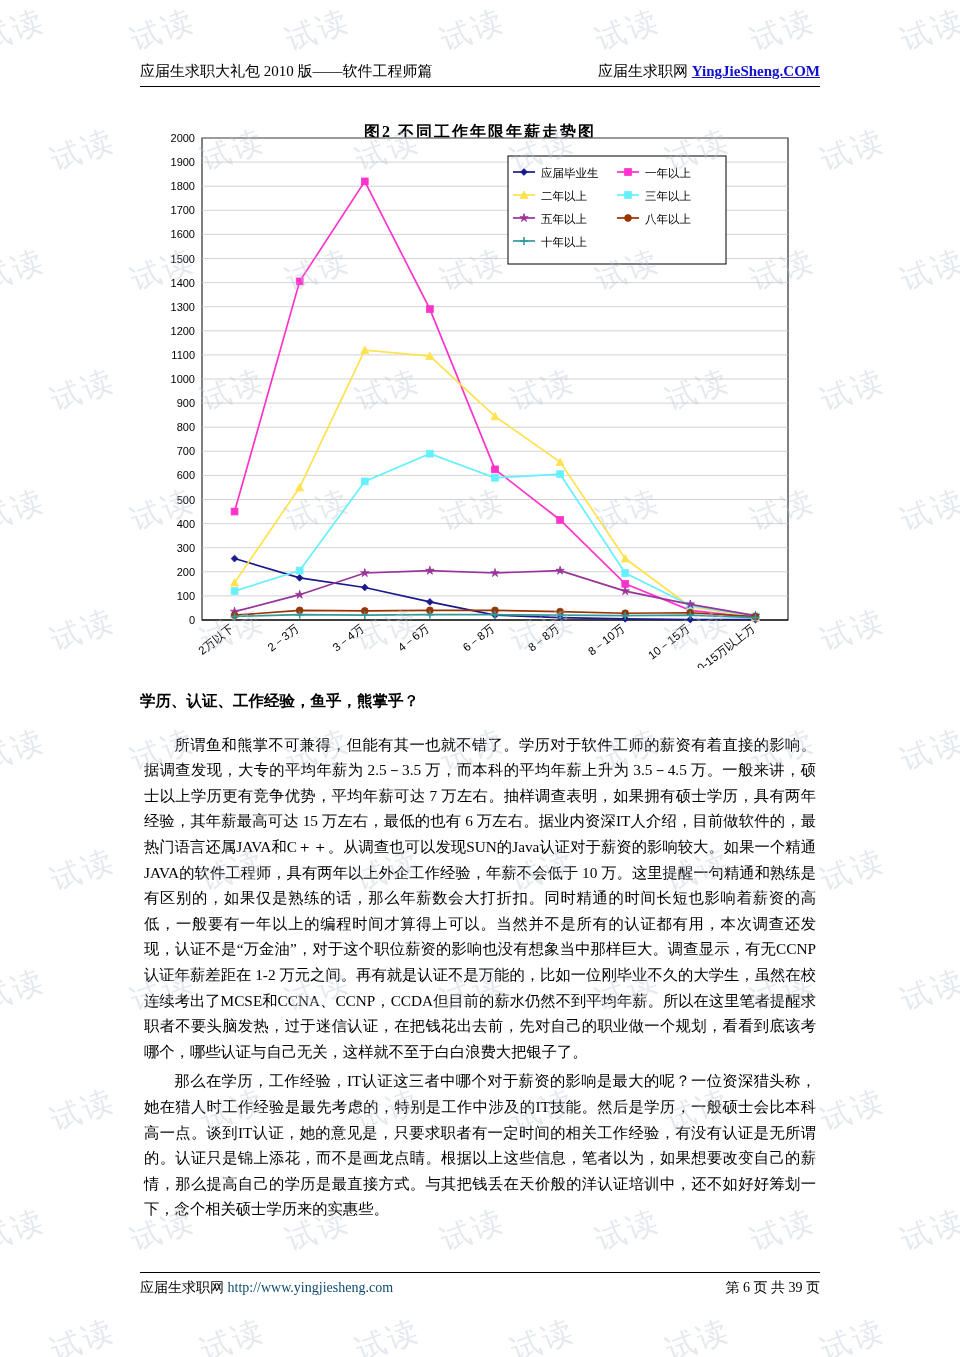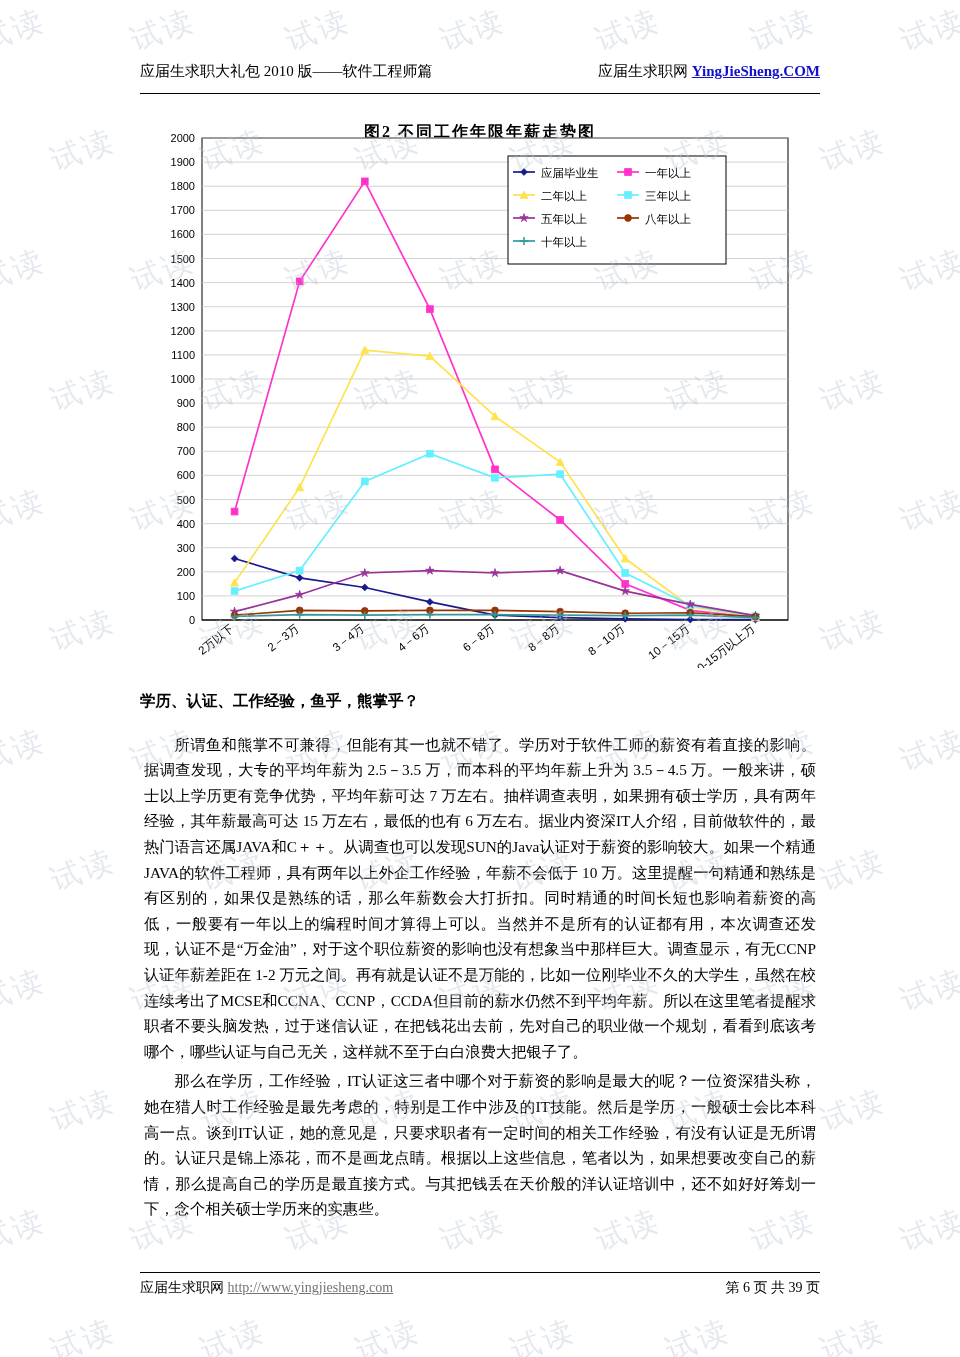--- a/index.html
+++ b/index.html
@@ -26,21 +26,21 @@
     letter-spacing:3px;
   }
   
   .page{
     position:absolute;left:0;top:0;width:960px;height:1357px;
     z-index:2;
   }
   .header{
     position:absolute;left:140px;top:62px;width:680px;
     border-bottom:1.5px solid #000;
-    padding-bottom:12px;
+    padding-bottom:5px;
     display:flex;justify-content:space-between;align-items:flex-end;
     font-size:15px;
   }
   .header-left{font-family:"Liberation Serif", serif;}
   .header-right{font-family:"Liberation Serif", serif;}
   .header-right .site{color:#1111cc;text-decoration:underline;font-weight:bold;}
   .header-right .label{}
   
   .chart-wrap{
     position:absolute;left:140px;top:108px;width:680px;height:560px;
@@ -60,21 +60,21 @@
   .subtitle{font-weight:bold;font-size:15.5px;margin-bottom:18px;}
   .para{text-indent:2em;margin:4px;}
   
   .footer{
     position:absolute;left:140px;top:1272px;width:680px;
     border-top:1.5px solid #000;
     padding-top:6px;
     display:flex;justify-content:space-between;
     font-size:14px;
   }
-  .footer .url{color:#737373;text-decoration:underline;}
+  .footer .url{color:#0c4a6e;}
 </style>
 </head>
 <body>
 
 <div class="wm-layer" id="wm-layer">
     <div class="wm" style="left: -20px; top: 10px;">试读</div>
     <div class="wm" style="left: 130px; top: 10px;">试读</div>
     <div class="wm" style="left: 285px; top: 10px;">试读</div>
     <div class="wm" style="left: 440px; top: 10px;">试读</div>
     <div class="wm" style="left: 595px; top: 10px;">试读</div>

